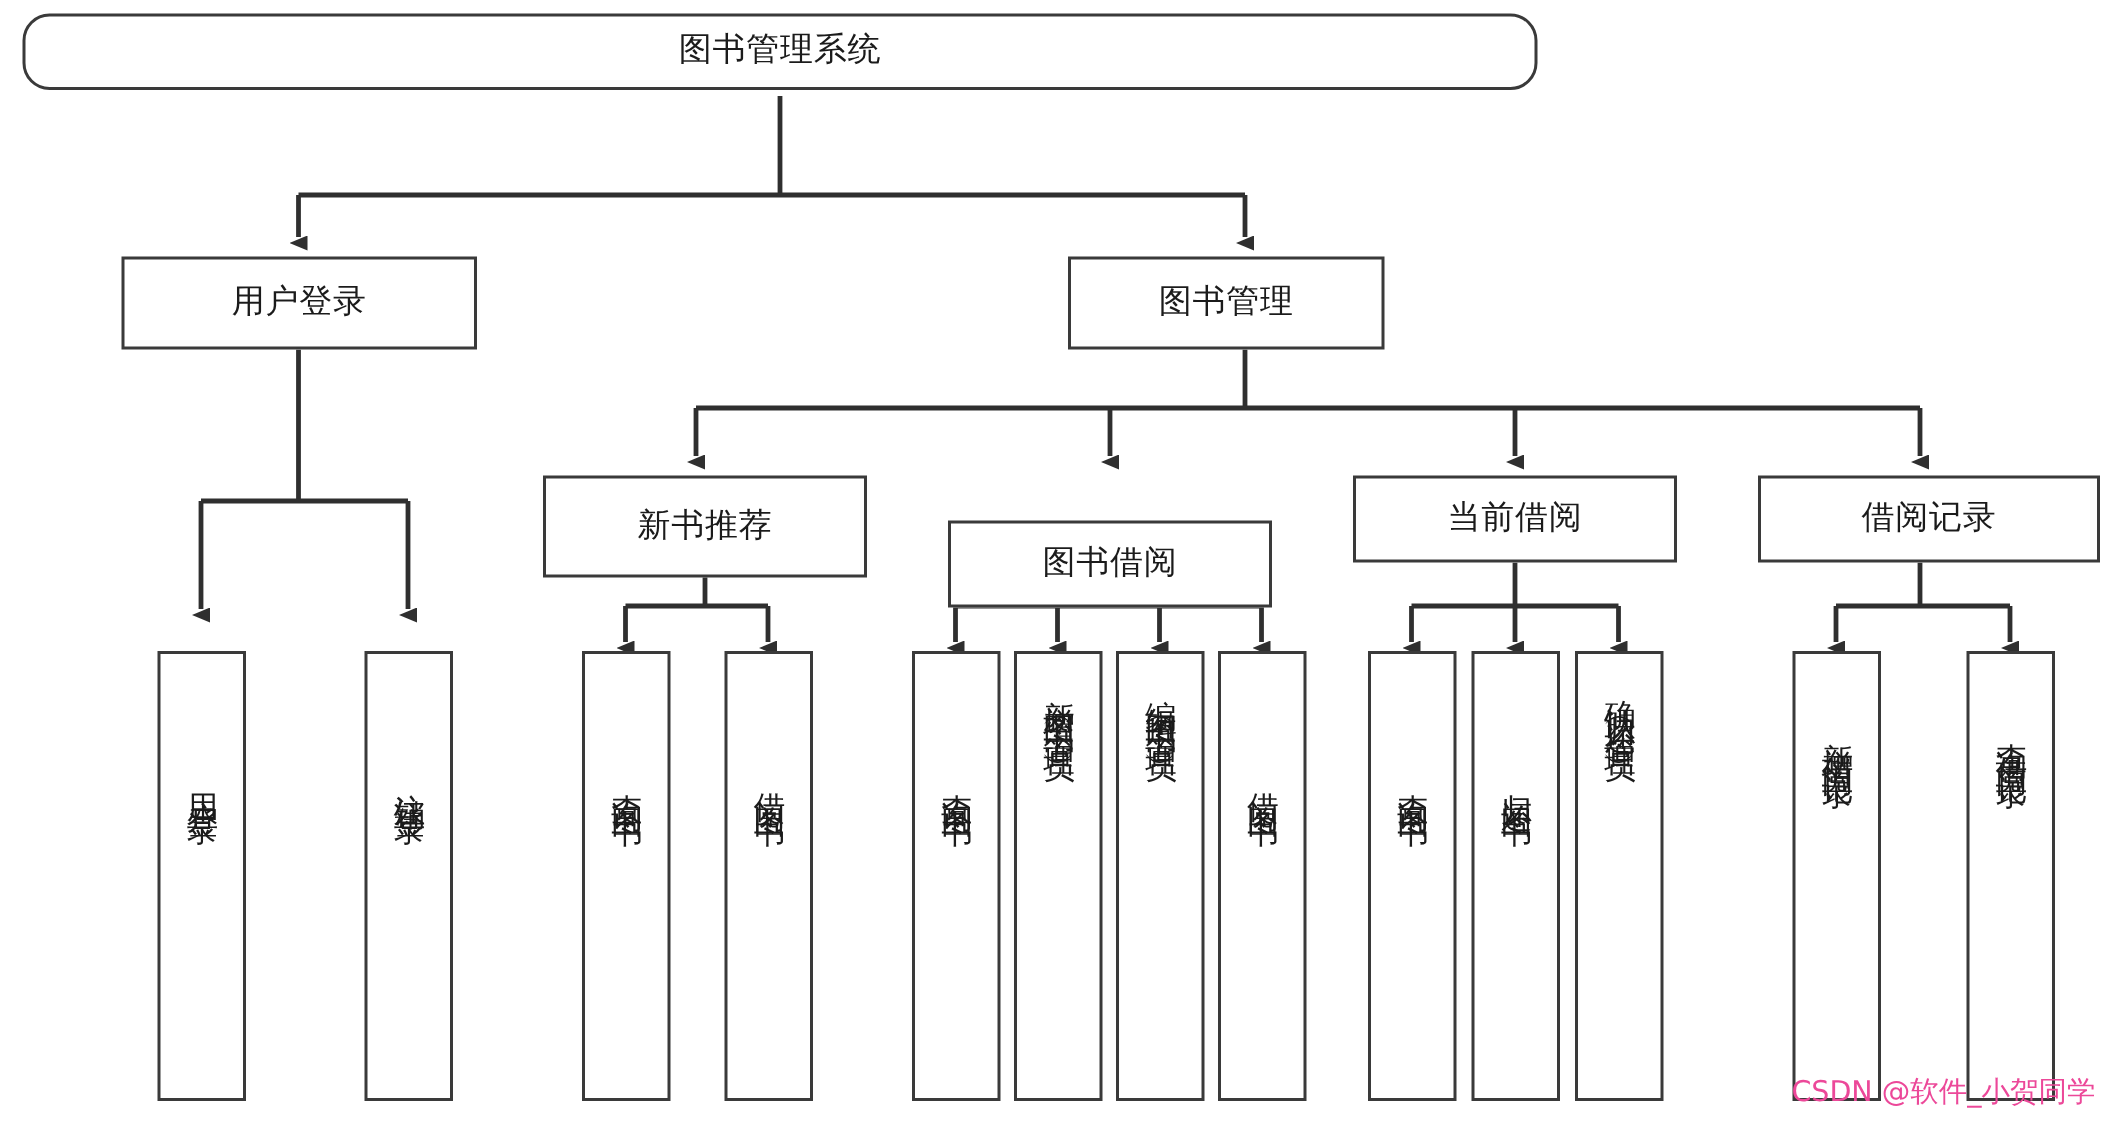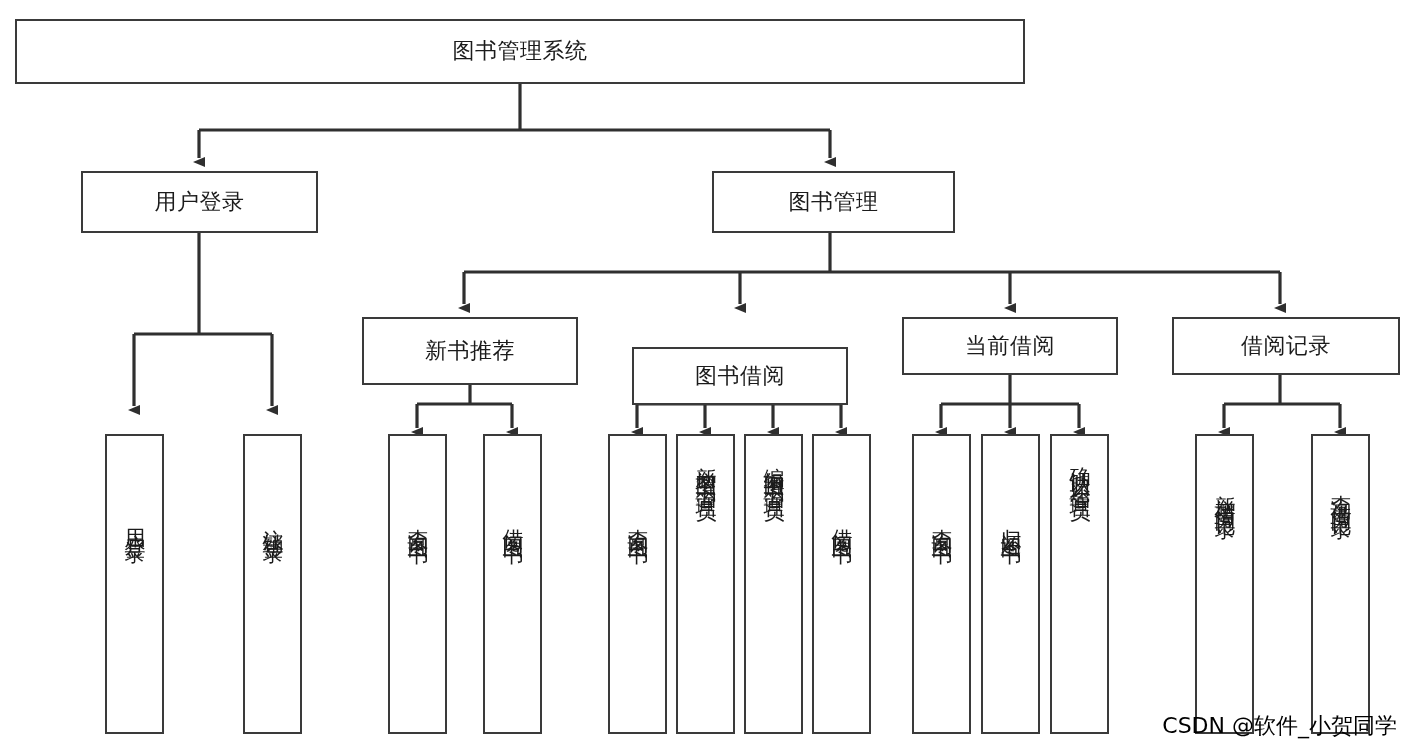--- a/index.html
+++ b/index.html
@@ -58,22 +58,22 @@
   .node.vertical.mid .node-label {
     margin-top: 62px;
   }
   .node.vertical.mid2 .node-label {
     margin-top: 28px;
   }
   .watermark {
     position: absolute;
     right: 8px;
     bottom: 6px;
-    font-size: 22px;
-    color: #000000;
+    font-size: 19px;
+    color: #ec4899;
     white-space: nowrap;
     font-family: "DejaVu Sans", "Liberation Sans", sans-serif;
   }
 </style>
 </head>
 <body>
 
 <div id="canvas">
 
   <svg class="wires" viewBox="0 0 1405 747" xmlns="http://www.w3.org/2000/svg">
@@ -121,28 +121,28 @@
       <path d="M 1010 404 L 1010 428" marker-end="url(#arrow)"></path>
       <path d="M 1079 404 L 1079 428" marker-end="url(#arrow)"></path>
 
       <path d="M 1280 375 L 1280 404"></path>
       <path d="M 1224 404 L 1340 404"></path>
       <path d="M 1224 404 L 1224 428" marker-end="url(#arrow)"></path>
       <path d="M 1340 404 L 1340 428" marker-end="url(#arrow)"></path>
     </g>
   </svg>
 
-  <div class="node" style="left:15px; top:19px; width:1010px; height:65px;">
+  <div class="node" style="left:15px; top:9px; width:1010px; height:51px;border-radius:18px;">
     <span class="node-label">图书管理系统</span>
   </div>
 
   <div class="node" style="left:81px; top:171px; width:237px; height:62px;">
     <span class="node-label">用户登录</span>
   </div>
-  <div class="node" style="left:712px; top:171px; width:243px; height:62px;">
+  <div class="node" style="left:712px; top:171px; width:211px; height:62px;">
     <span class="node-label">图书管理</span>
   </div>
 
   <div class="node" style="left:362px; top:317px; width:216px; height:68px;">
     <span class="node-label">新书推荐</span>
   </div>
   <div class="node" style="left:632px; top:317px; width:216px; height:58px;margin-top:30px;">
     <span class="node-label">图书借阅</span>
   </div>
   <div class="node" style="left:902px; top:317px; width:216px; height:58px;">

